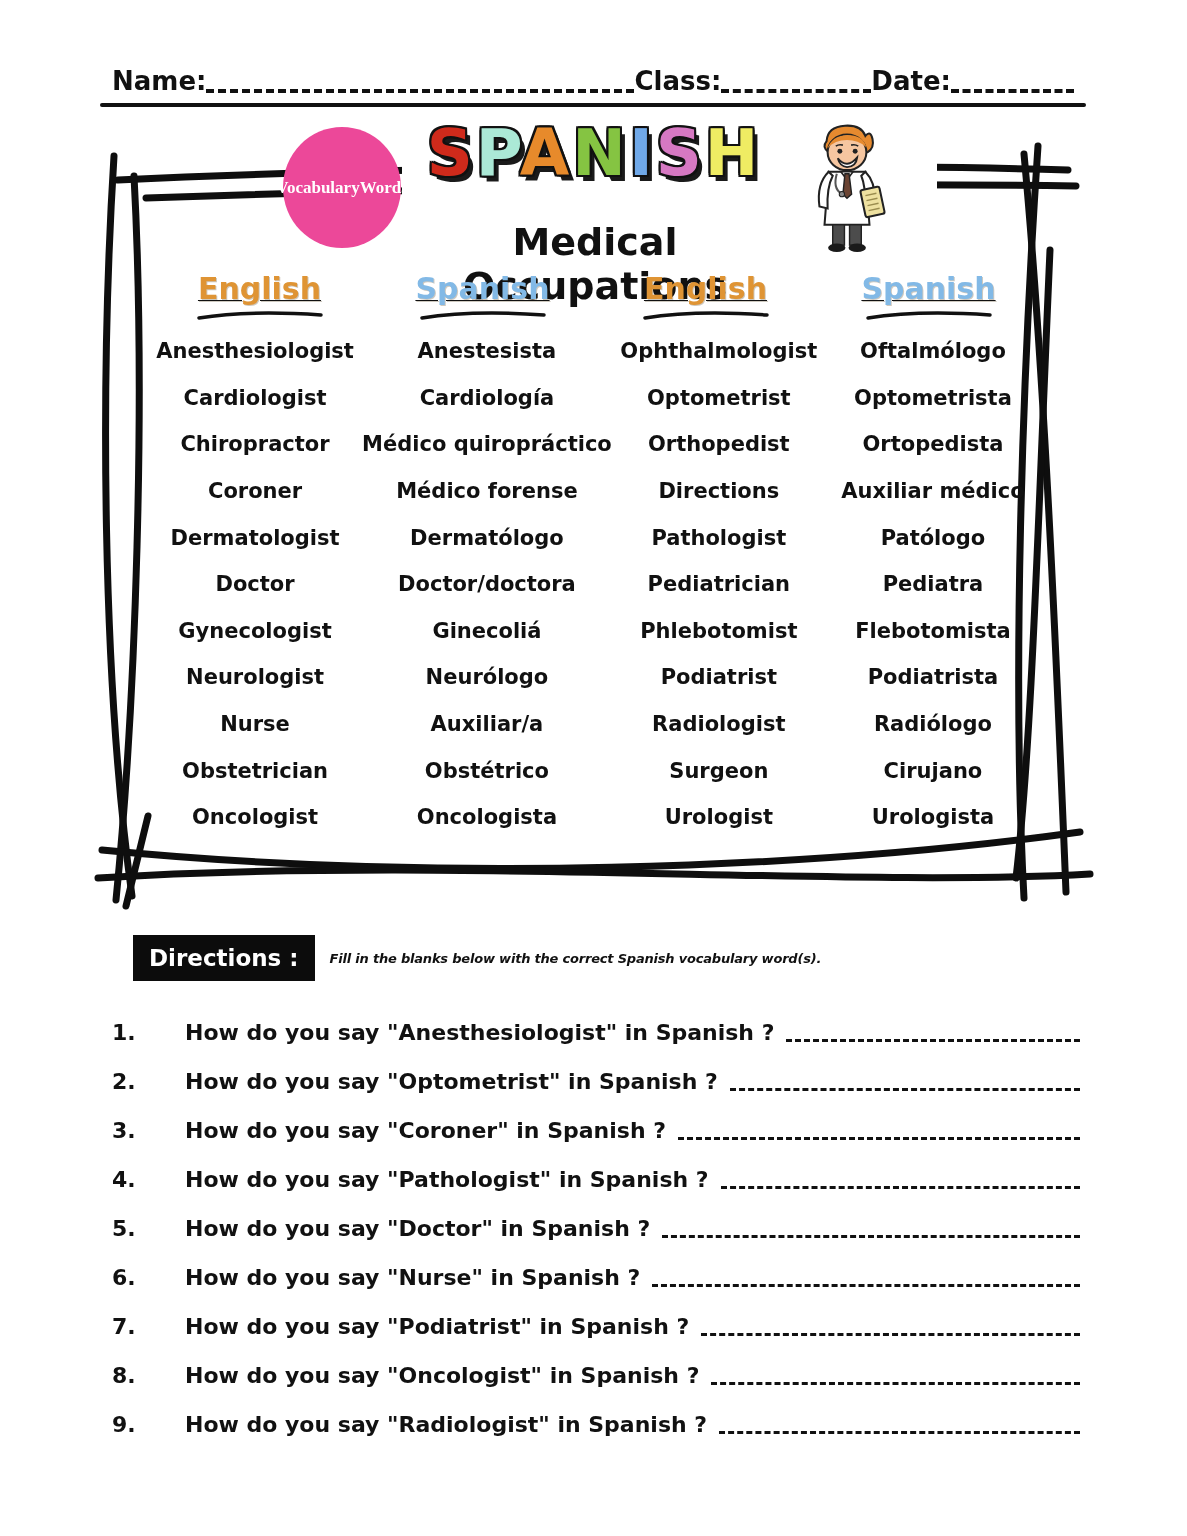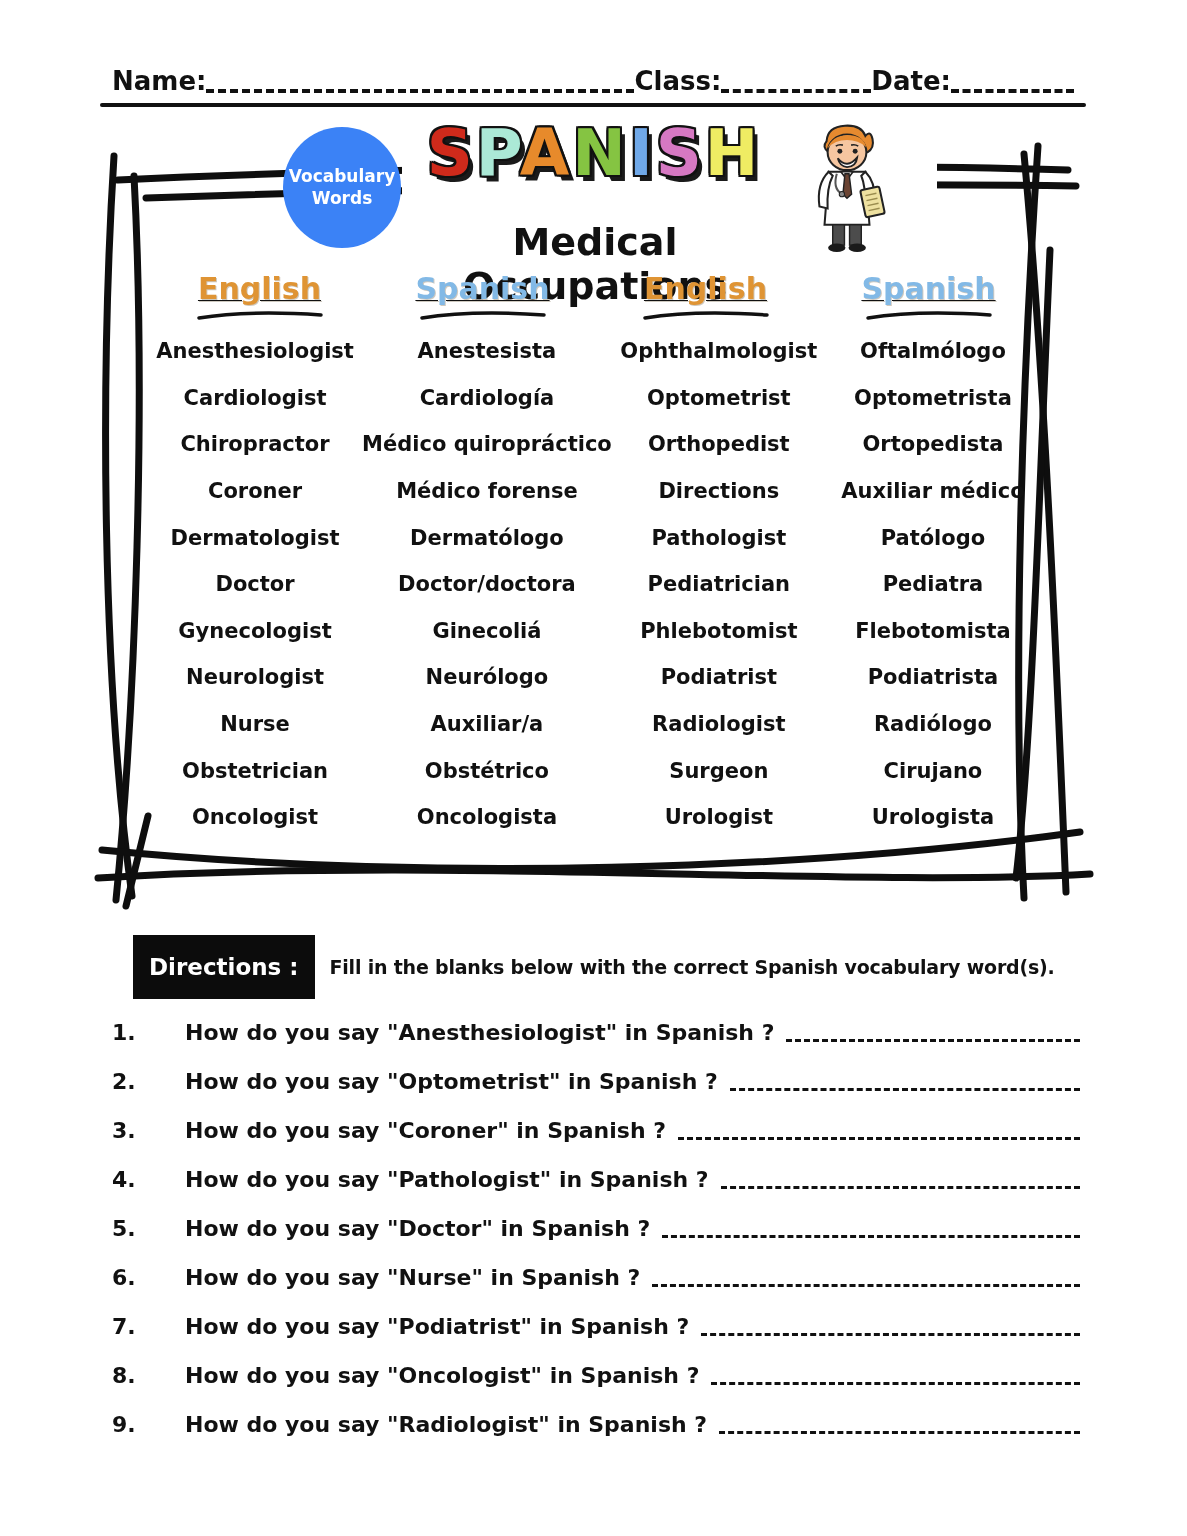--- a/index.html
+++ b/index.html
@@ -21,23 +21,23 @@
   .blank-date  { flex:1; }
   .hdr-rule { position:absolute; left:100px; top:103px; width:986px; height:4px;
               background:#111; border-radius:2px; }
 
   
   .frame-svg { position:absolute; left:88px; top:140px; width:1016px; height:772px;
                overflow:visible; pointer-events:none; }
   .title-cover { position:absolute; left:402px; top:116px; width:535px; height:142px;
                  background:#fff; }
   .badge { position:absolute; left:283px; top:127px; width:118px; height:121px;
-           background:#3b82f6; border-radius:50%; color:#fff;
-           display:flex; flex-direction:column; align-items:center; justify-content:center;
-           font-size:17px; line-height:1.25; text-align:center; }
+           background:#ec4899; border-radius:50%; color:#fff;
+           display:flex; flex-direction:row; align-items:center; justify-content:center;
+           font-size:17px; line-height:1.25; text-align:center;font-family:Liberation Serif, serif; }
   .spanish-title { position:absolute; left:418px; top:116px; width:352px;
                    text-align:center; font-size:64px; font-weight:800;
                    letter-spacing:3px; white-space:nowrap; }
   .title-letter {
     text-shadow:
       -2px -2px 0 #111, 2px -2px 0 #111, -2px 2px 0 #111, 2px 2px 0 #111,
       -2px 0 0 #111, 2px 0 0 #111, 0 -2px 0 #111, 0 2px 0 #111,
       5px 6px 0 #1a1a1a;
   }
   .subtitle { position:absolute; left:392px; top:220px; width:406px;
@@ -53,23 +53,23 @@
   .swoosh { display:block; margin:3px auto 0; }
   .vocab-grid { display:grid; grid-template-columns:repeat(4,1fr);
                 grid-auto-rows:46.6px; align-items:center; margin-top:6px;
                 font-size:21px; font-weight:700; text-align:center; }
   .vocab-cell { white-space:nowrap; }
 
   
   .directions { position:absolute; left:133px; top:935px; width:960px;
                 display:flex; align-items:center; }
   .directions-label { background:#0c0c0c; color:#fff; font-size:23px;
-                      padding:19px 16px; white-space:nowrap; }
-  .directions-text { font-size:19px; margin-left:15px; letter-spacing:-0.2px;
-                     white-space:nowrap; }
+                      padding:10px 16px; white-space:nowrap; }
+  .directions-text { font-size:13px; margin-left:15px; letter-spacing:-0.2px;
+                     white-space:nowrap;font-style:italic; }
 
   
   .questions { position:absolute; left:112px; top:1008px; width:968px; }
   .q-row { display:flex; align-items:center; height:49px; font-size:22px; }
   .q-num { width:73px; flex:0 0 73px; }
   .q-text { white-space:nowrap; margin-right:12px; }
   .q-blank { flex:1; border-bottom:3.5px dashed #111; height:0.9em; min-width:30px; }
   .q-suffix { margin-left:2px; }
 </style>
 </head>

